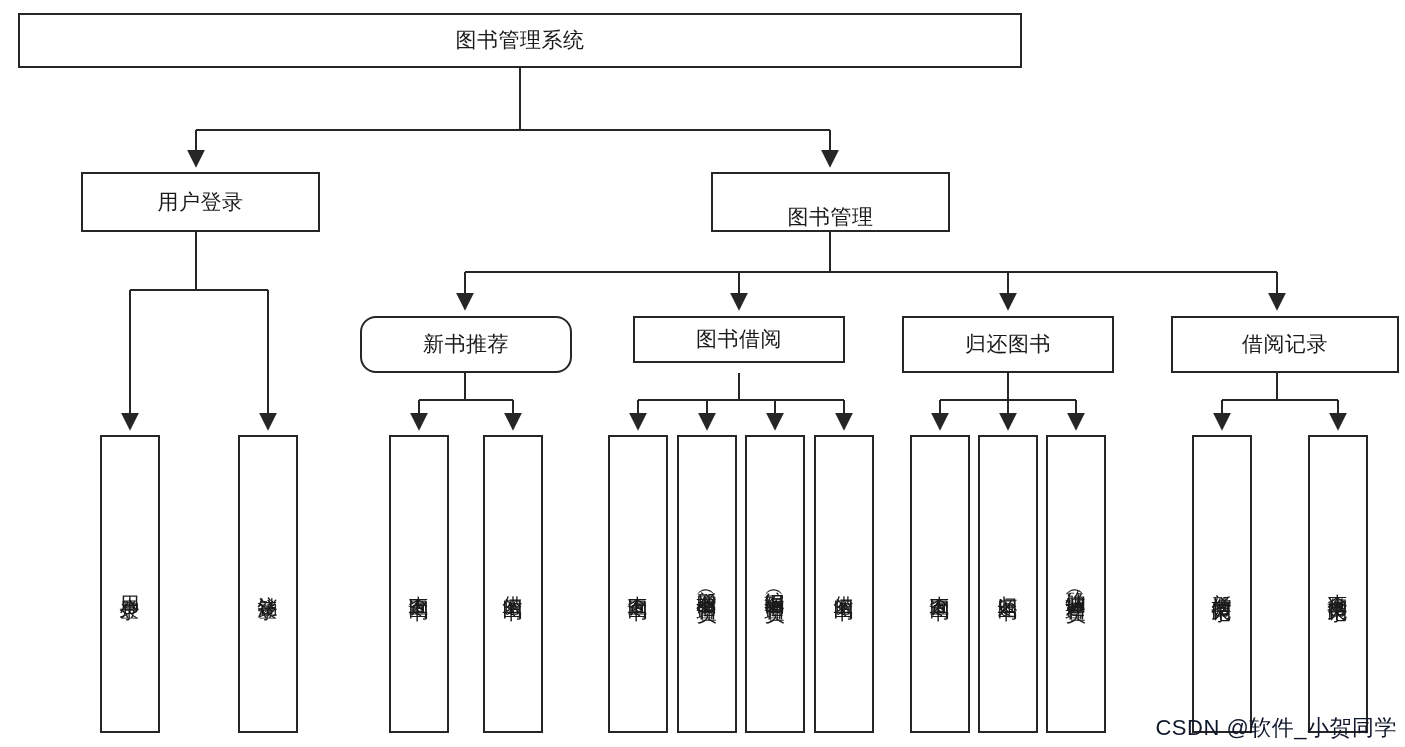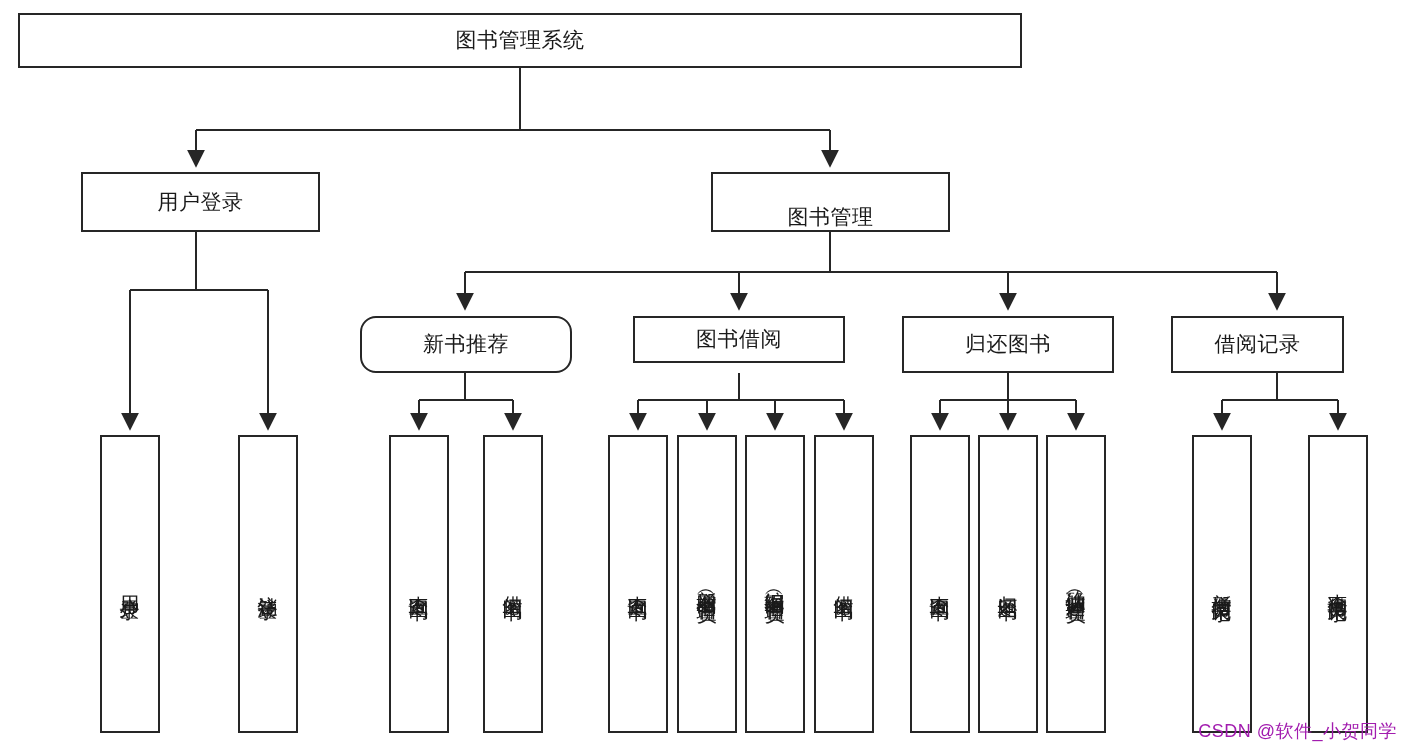--- a/index.html
+++ b/index.html
@@ -51,22 +51,22 @@
     white-space: nowrap;
     font-size: 20px;
     letter-spacing: 2px;
     line-height: 1;
     max-height: 280px;
   }
   .watermark {
     position: absolute;
     right: 8px;
     bottom: 4px;
-    font-size: 18px;
-    color: #a21caf;
+    font-size: 22px;
+    color: #0f172a;
     white-space: nowrap;
     letter-spacing: 0.5px;
     pointer-events: none;
   }
 </style>
 </head>
 <body>
 
 <div id="stage">
 
@@ -138,21 +138,21 @@
   </div>
 
   <div class="node" style="left:633px; top:316px; width:212px; height:47px;">
     <span class="node-label">图书借阅</span>
   </div>
 
   <div class="node" style="left:902px; top:316px; width:212px; height:57px;">
     <span class="node-label">归还图书</span>
   </div>
 
-  <div class="node" style="left:1171px; top:316px; width:173px; height:57px;">
+  <div class="node" style="left:1171px; top:316px; width:228px; height:57px;">
     <span class="node-label">借阅记录</span>
   </div>
 
   <div class="node leaf" style="left:100px; top:435px; width:60px; height:298px;">
     <span class="node-label">用户登录</span>
   </div>
 
   <div class="node leaf" style="left:238px; top:435px; width:60px; height:298px;">
     <span class="node-label">注销登录</span>
   </div>

